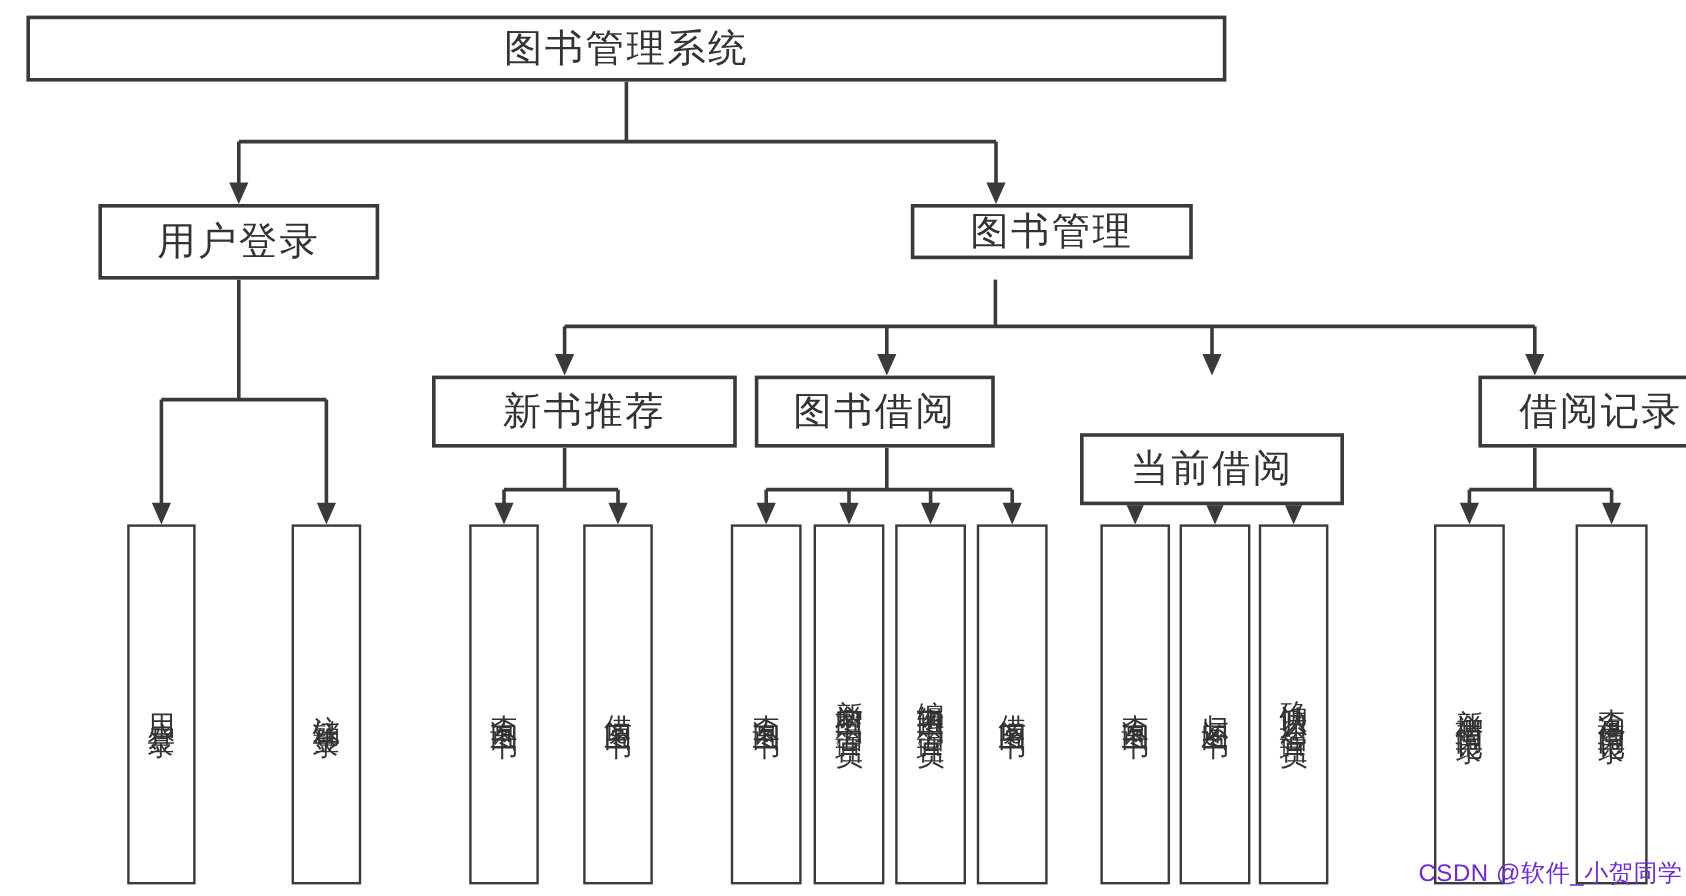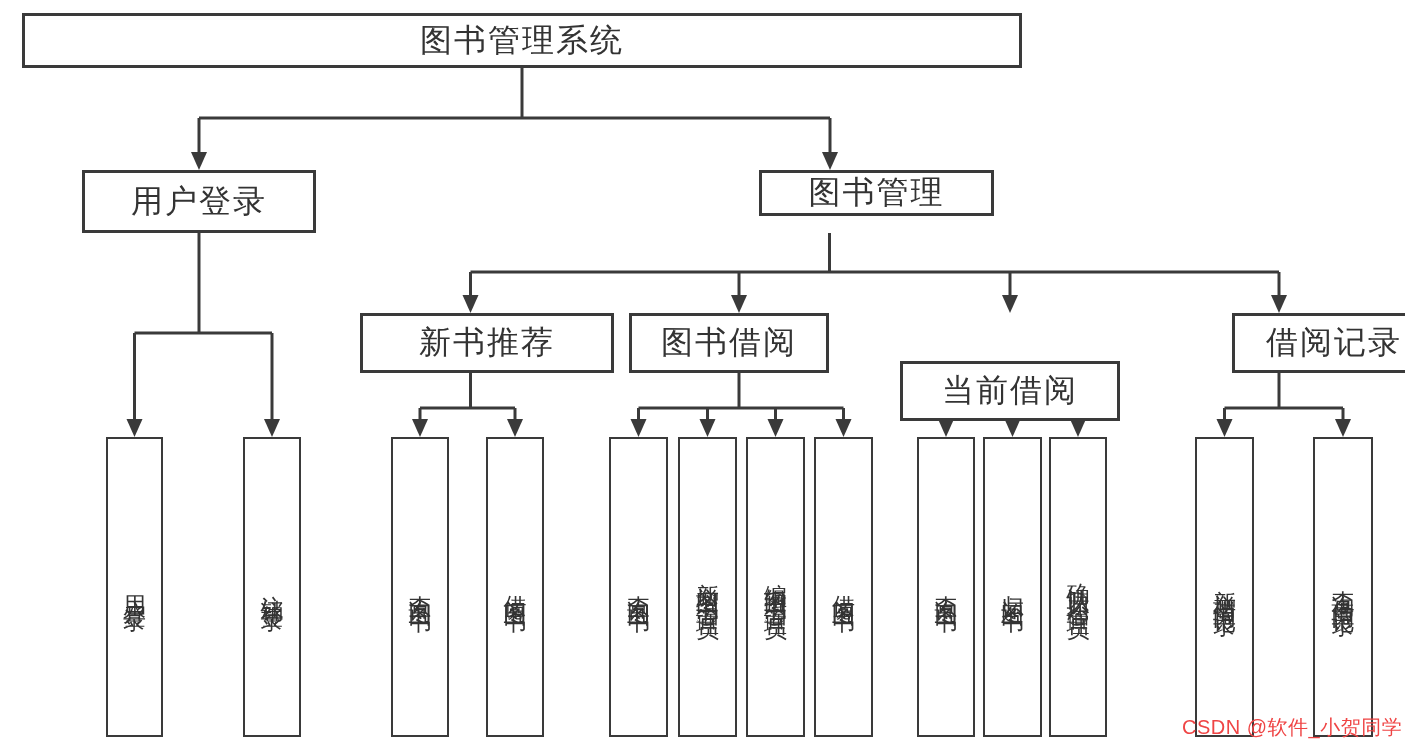--- a/index.html
+++ b/index.html
@@ -45,21 +45,21 @@
   .vbox span {
     writing-mode: vertical-lr;
     letter-spacing: 5px;
     line-height: 1;
   }
   .watermark {
     position: absolute;
     left: 1182px;
     top: 714px;
     font-size: 20px;
-    color: #ef4444;
+    color: #6d28d9;
     letter-spacing: 0.5px;
     white-space: nowrap;
     z-index: 5;
   }
 </style>
 </head>
 <body>
 
 <div class="canvas">
 

